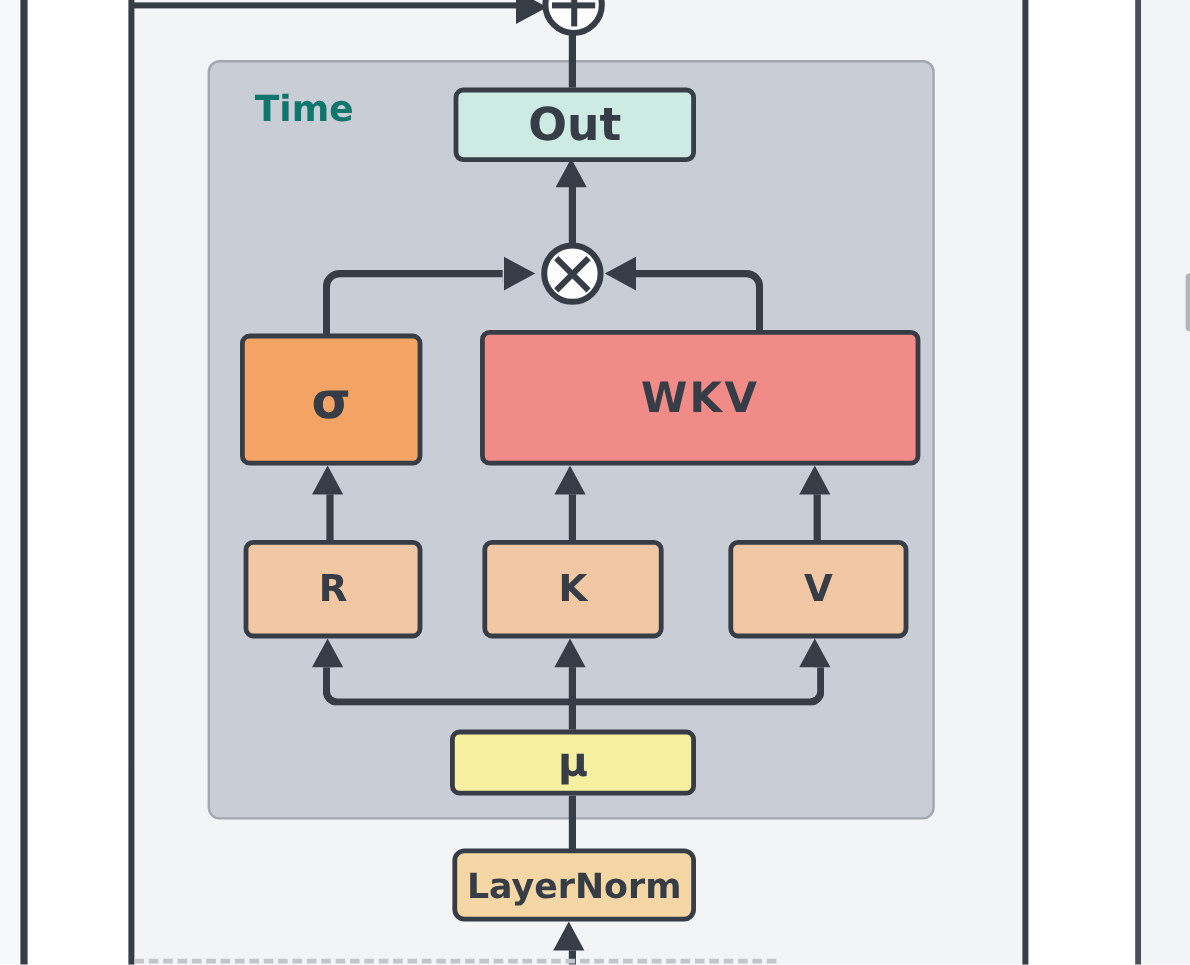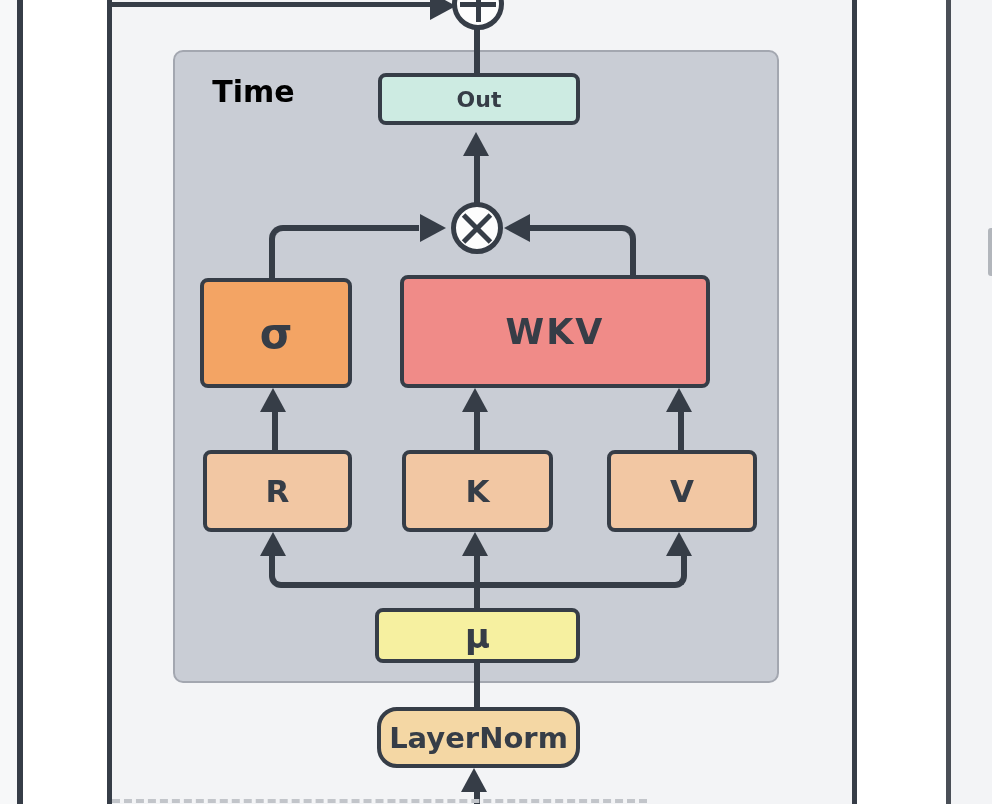--- a/index.html
+++ b/index.html
@@ -15,21 +15,21 @@
   .main-frame {
     position:absolute; box-sizing:border-box;
     border:5px solid var(--stroke); border-radius:16px;
   }
   .group {
     position:absolute; box-sizing:border-box;
     border:2px solid #a3a7b0; border-radius:10px;
   }
   .group-label {
     position:absolute; text-align:center; font-weight:bold;
-    font-size:30px; line-height:44px; color:#000000;
+    font-size:30px; line-height:44px; color:#0f766e;
   }
   .node {
     position:absolute; box-sizing:border-box;
     border:4px solid var(--stroke); border-radius:8px;
     display:flex; align-items:center; justify-content:center;
     font-weight:bold; color:var(--stroke);
   }
   .line { position:absolute; background:var(--stroke); }
   .elbow { position:absolute; box-sizing:border-box; }
   .elbow-left  { border-top:6px solid var(--stroke); border-left:6px solid var(--stroke); border-top-left-radius:14px; }
@@ -106,45 +106,45 @@
 
   <div class="opcircle" style="left:452px;top:-22px;">
     <div class="hbar"></div>
     <div class="vbar"></div>
   </div>
   <div class="opcircle" style="left:451px;top:202px;">
     <div class="xbar d1"></div>
     <div class="xbar d2"></div>
   </div>
 
-  <div class="node" style="left: 378px; top: 73px; width: 202px; height: 52px; font-size: 22px; background-color: rgb(205, 235, 226); text-align: center;">
+  <div class="node" style="left: 378px; top: 73px; width: 202px; height: 62px; font-size: 38px; background-color: rgb(205, 235, 226); text-align: center;">
     <span>Out</span>
   </div>
 
   <div class="node" style="left: 200px; top: 278px; width: 152px; height: 110px; font-size: 42px; background-color: rgb(243, 164, 100);">
     <span>σ</span>
   </div>
 
-  <div class="node" style="left: 400px; top: 275px; width: 310px; height: 113px; font-size: 35px; letter-spacing: 2px; background-color: rgb(240, 139, 136);">
+  <div class="node" style="left: 400px; top: 275px; width: 367px; height: 113px; font-size: 35px; letter-spacing: 2px; background-color: rgb(240, 139, 136);">
     <span>WKV</span>
   </div>
 
   <div class="node" style="left: 203px; top: 450px; width: 149px; height: 82px; font-size: 31px; background-color: rgb(242, 199, 163);">
     <span>R</span>
   </div>
 
   <div class="node" style="left: 402px; top: 450px; width: 151px; height: 82px; font-size: 31px; background-color: rgb(242, 199, 163);">
     <span>K</span>
   </div>
 
   <div class="node" style="left: 607px; top: 450px; width: 150px; height: 82px; font-size: 31px; background-color: rgb(242, 199, 163);">
     <span>V</span>
   </div>
 
   <div class="node" style="left: 375px; top: 608px; width: 205px; height: 55px; font-size: 34px; background-color: rgb(246, 240, 160);">
     <span>μ</span>
   </div>
 
-  <div class="node" style="left: 377px; top: 707px; width: 203px; height: 61px; font-size: 29px; border-radius: 20px; background-color: rgb(244, 215, 164);">
+  <div class="node" style="left: 377px; top: 707px; width: 203px; height: 61px; font-size: 29px; border-radius: 10px; background-color: rgb(244, 215, 164);">
     <span>LayerNorm</span>
   </div>
 
 </div>
 
 </body></html>

